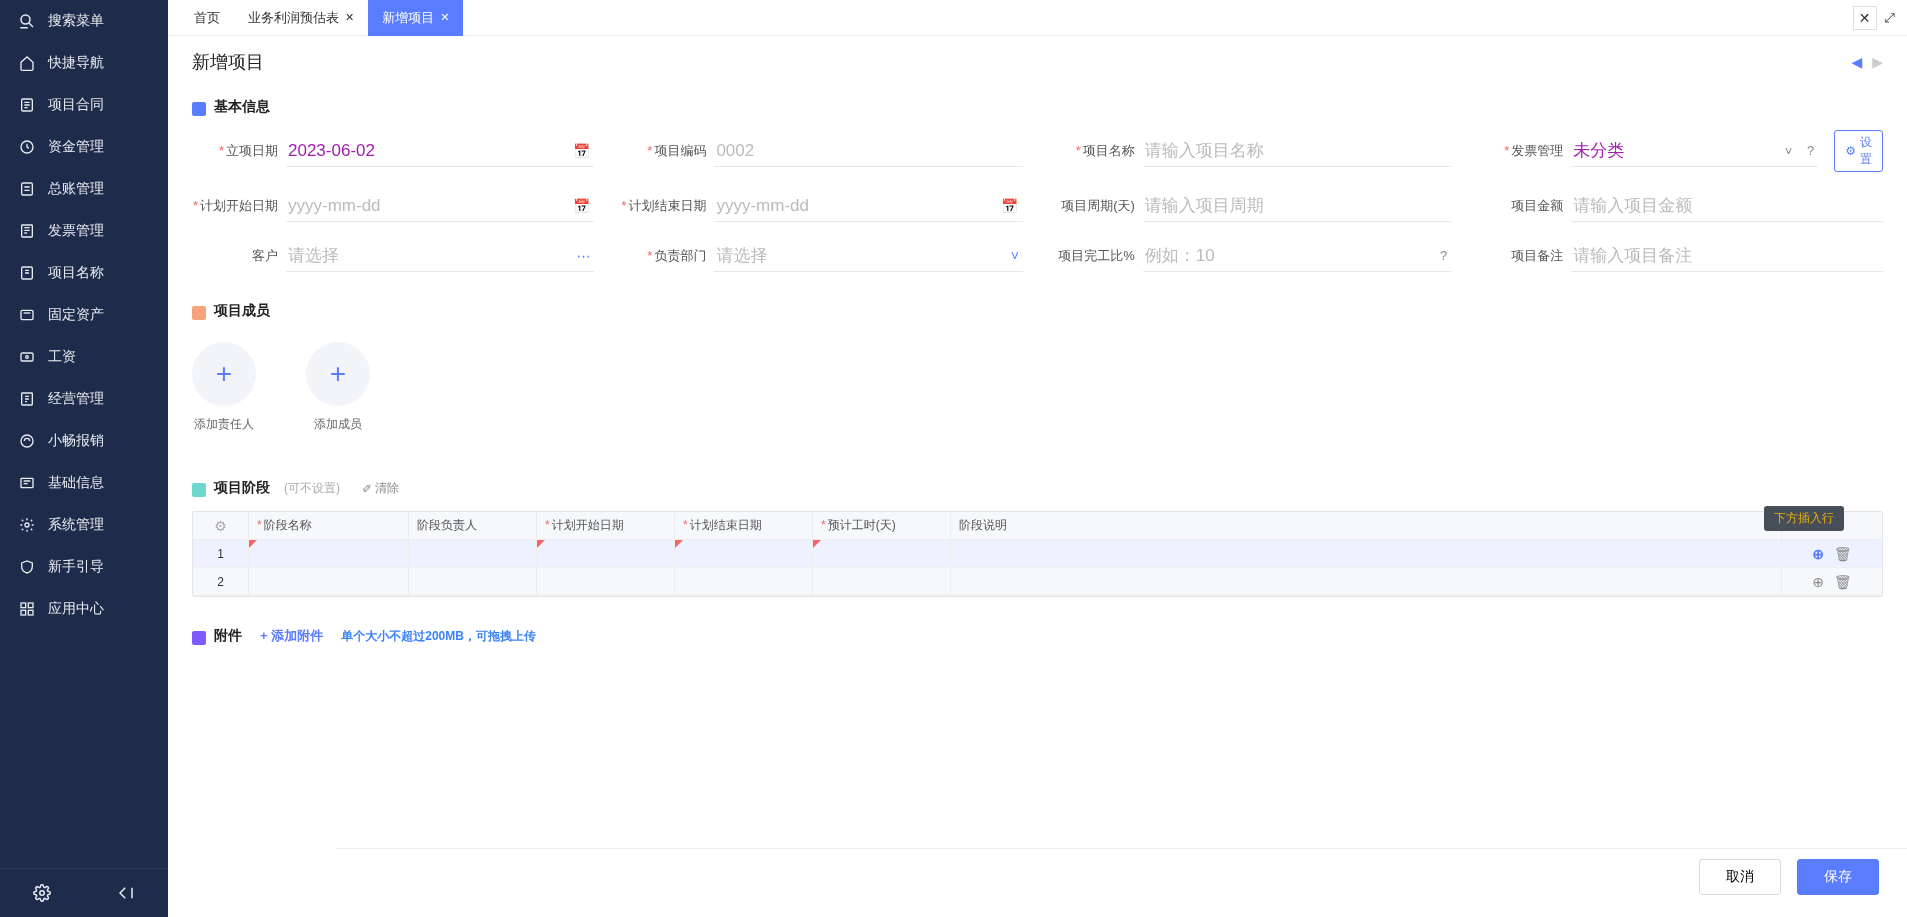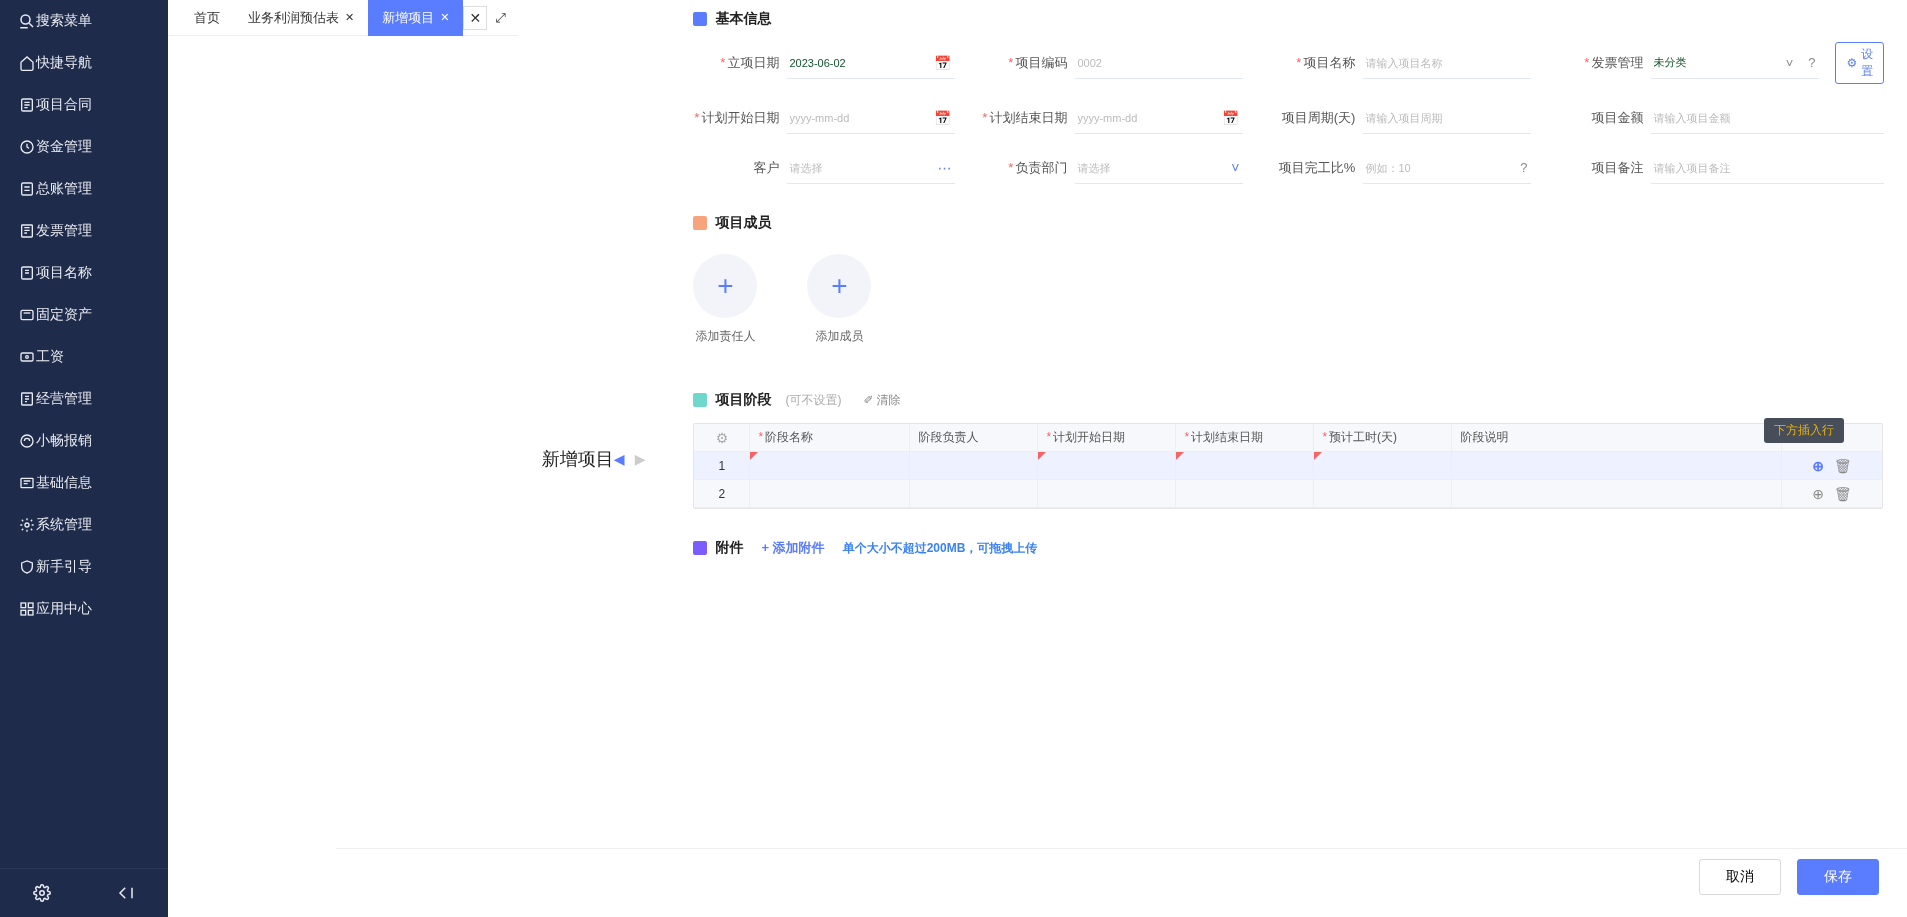--- a/index.html
+++ b/index.html
@@ -2,58 +2,58 @@
 <html><head>
   <meta charset="utf-8">
   <style>
     * { margin:0; padding:0; box-sizing:border-box; font-family:-apple-system,"Microsoft YaHei","PingFang SC",sans-serif; }
     body { background:#fff; font-size:13px; color:#333; overflow:hidden; }
     .app { display:flex; width:1907px; height:917px; position:relative; }
 
     
     .sidebar { width:168px; background:#1f2b4a; color:#e8ebf2; display:flex; flex-direction:column; flex-shrink:0; }
     .sb-menu { flex:1; overflow-y:auto; }
-    .sb-item { display:flex; align-items:center; padding:12px 18px; cursor:pointer; font-size:14px; }
+    .sb-item { display:flex; align-items:center; gap:12px; padding:12px 18px; cursor:pointer; font-size:14px; }
     .sb-icon { width:18px; height:18px; display:inline-flex; align-items:center; justify-content:center; font-size:16px; }
     .sb-bottom { display:flex; justify-content:space-around; padding:14px 0; border-top:1px solid #2a3759; }
     .sb-bottom-btn { width:20px; height:20px; display:flex; align-items:center; justify-content:center; cursor:pointer; }
 
     
-    .main { flex:1; display:flex; flex-direction:row; background:#fff; position:relative; min-width:0;}
+    .main { flex:1; display:flex; flex-direction:column; background:#fff; position:relative; min-width:0;}
     .tabs { display:flex; align-items:center; height:36px; border-bottom:1px solid #eee; background:#fff; padding-left:12px; position:relative;}
     .tab { padding:0 14px; height:36px; display:flex; align-items:center; gap:6px; font-size:13px; cursor:pointer; color:#333; }
     .tab.active { background:#5a7cff; color:#fff; }
     .tab-close { font-size:11px; }
     .tabs-right { margin-left:auto; display:flex; align-items:center; gap:4px; padding-right:8px;}
     .close-x { width:24px; height:24px; border:1px solid #ddd; display:flex; align-items:center; justify-content:center; cursor:pointer; font-size:14px; }
 
     .page-title-row { display:flex; align-items:center; padding:14px 24px; }
     .page-title { font-size:18px; font-weight:500; color:#222; flex:1;}
     .nav-arrows { display:flex; gap:10px; }
     .nav-arrow { cursor:pointer; font-size:14px; }
     .nav-arrow.prev{ color:#5a7cff;}
     .nav-arrow.next{ color:#ccc;}
 
     .content { flex:1; overflow-y:auto; padding:0 24px 80px; background:#fff; }
 
     
-    .section-head { display:flex; align-items:center; gap:8px; margin:10px 0 14px; font-weight:600; font-size:14px; color:#222;}
+    .section-head { display:flex; align-items:flex-end; gap:8px; margin:10px 0 14px; font-weight:600; font-size:14px; color:#222;}
     .section-head .ico { width:14px; height:14px; border-radius:2px; display:inline-block;}
     .ico-blue{ background:#5a7cff;}
     .ico-orange{ background:#f7a37b;}
     .ico-teal{ background:#6fd8ce;}
     .ico-purple{ background:#7c5cff;}
 
     
     .form-grid { display:grid; grid-template-columns: repeat(4, 1fr); column-gap:26px; row-gap:18px; margin-bottom:30px;}
     .form-item { display:flex; align-items:center; gap:8px; }
     .flabel { width:86px; text-align:right; font-size:13px; color:#555; flex-shrink:0; }
     .req::before { content:"*"; color:#f56565; margin-right:2px;}
     .finput-wrap { flex:1; position:relative; display:flex; align-items:center; border:none; border-bottom:1px solid #e5e7ef; height:32px;}
-    .finput { flex:1; border:none; outline:none; font-size:11px; color:#14532d; background:transparent; padding:2px 24px 2px 2px;}
+    .finput { flex:1; border:none; outline:none; font-size:17px; color:#a21caf; background:transparent; padding:2px 24px 2px 2px;}
     .finput::placeholder { color:#bbb;}
     .suffix { position:absolute; right:4px; top:50%; transform:translateY(-50%); color:#5a7cff; font-size:14px; cursor:pointer;}
     .suffix2 { position:absolute; right:26px; top:50%; transform:translateY(-50%); color:#888; font-size:13px; cursor:pointer;}
     .btn-settings { border:1px solid #5a7cff; color:#5a7cff; background:#fff; padding:3px 10px; border-radius:3px; font-size:12px; cursor:pointer; margin-left:8px; display:inline-flex; align-items:center; gap:4px;}
     .help-ic{ position:absolute; right:4px; color:#888; font-size:13px; cursor:pointer;}
 
     
     .members { display:flex; gap:50px; margin-bottom:30px; padding:8px 0 16px;}
     .member { display:flex; flex-direction:column; align-items:center; gap:10px;}
     .member-add { width:64px; height:64px; border-radius:50%; background:#f3f4f9; display:flex; align-items:center; justify-content:center; color:#5a7cff; font-size:28px; cursor:pointer;}

